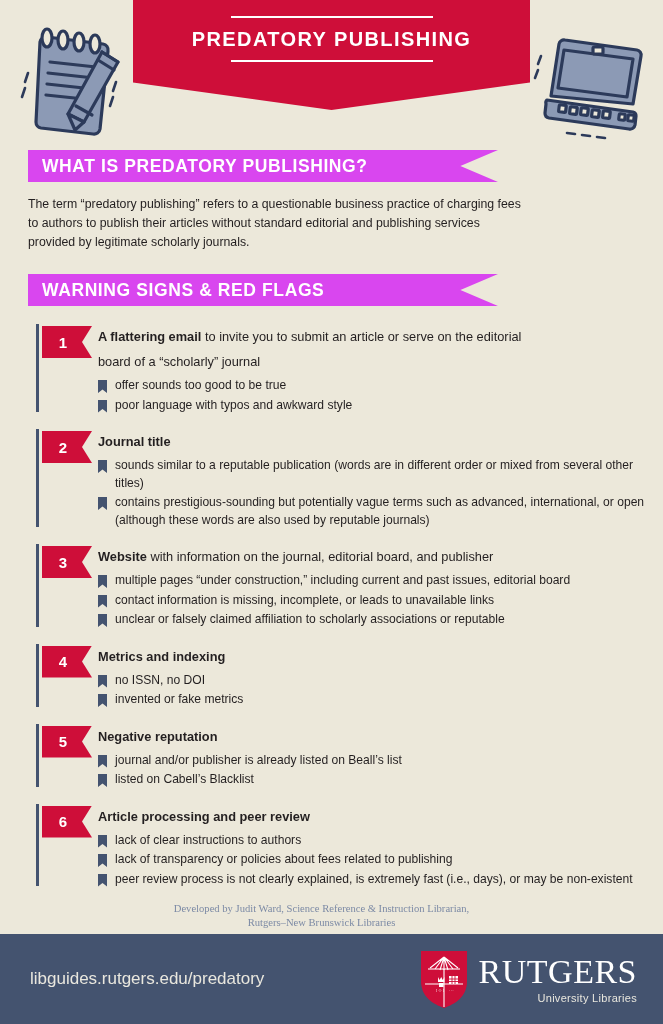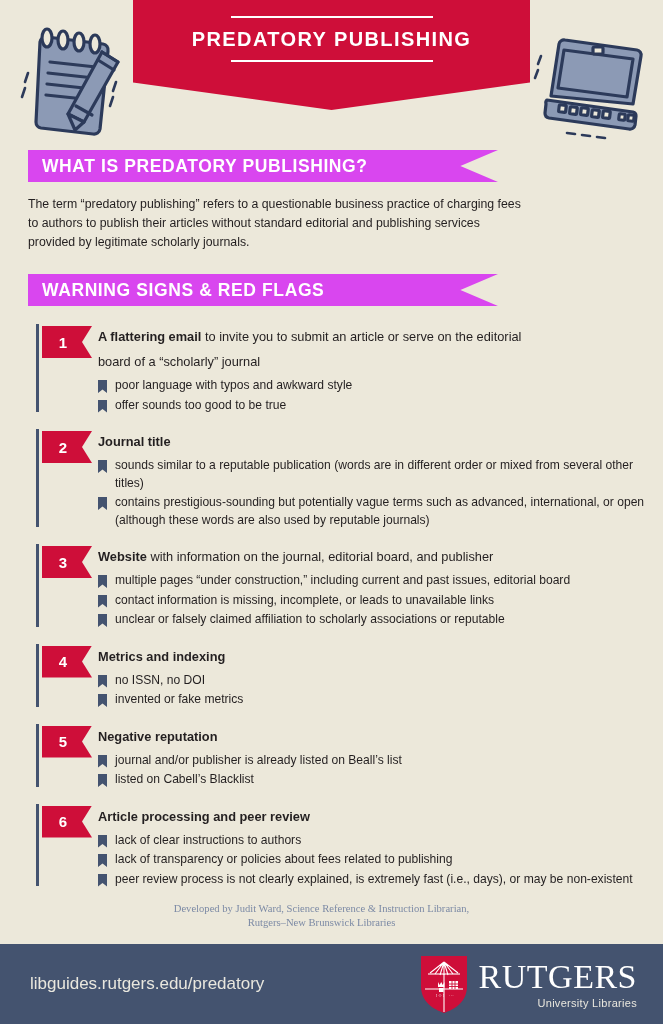--- a/index.html
+++ b/index.html
@@ -182,21 +182,21 @@
     padding-right: 20px;
     font-family: Liberation Serif, serif;
   }
 
   
   .footer {
     position: absolute;
     left: 0;
     bottom: 0;
     width: 663px;
-    height: 80px;
+    height: 90px;
     background: #44536F;
     display: flex;
     align-items: center;
     justify-content: space-between;
     padding: 0 26px 0 30px;
     box-sizing: border-box;
   }
   .footer-url {
     color: #E9E7DE;
     font-size: 17px;
@@ -306,22 +306,22 @@
     <div class="item">
       <div class="flagmark">
         <div class="pole"></div>
         <div class="flag">
           <span>1</span>
         </div>
       </div>
       <div class="item-body">
         <div class="item-head"><b>A flattering email</b><span> to invite you to submit an article or serve on the editorial board of a “scholarly” journal</span></div>
         <ul class="sublist">
+          <li><span class="bullet-flag"></span><span>offer sounds too good to be true</span></li>
           <li><span class="bullet-flag"></span><span>poor language with typos and awkward style</span></li>
-          <li><span class="bullet-flag"></span><span>offer sounds too good to be true</span></li>
         </ul>
       </div>
     </div>
     <div class="item">
       <div class="flagmark">
         <div class="pole"></div>
         <div class="flag">
           <span>2</span>
         </div>
       </div>

